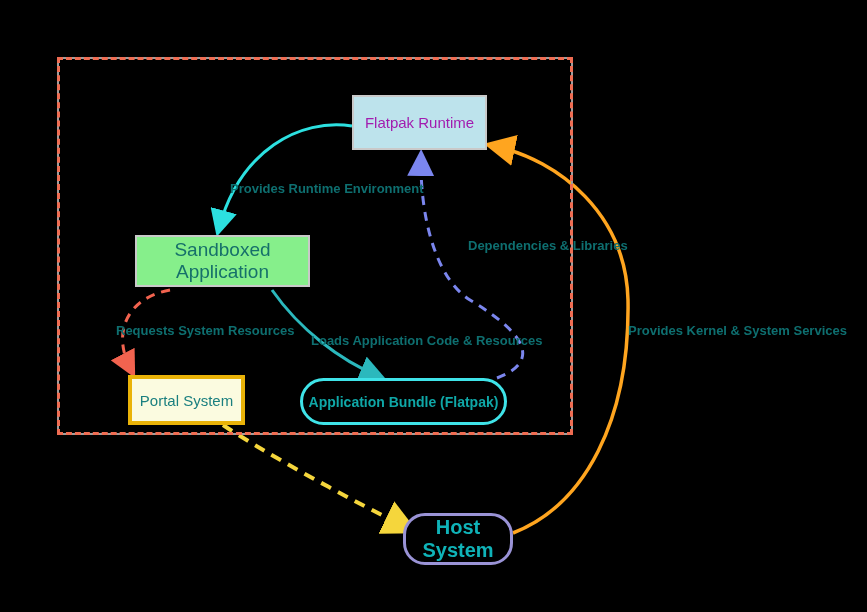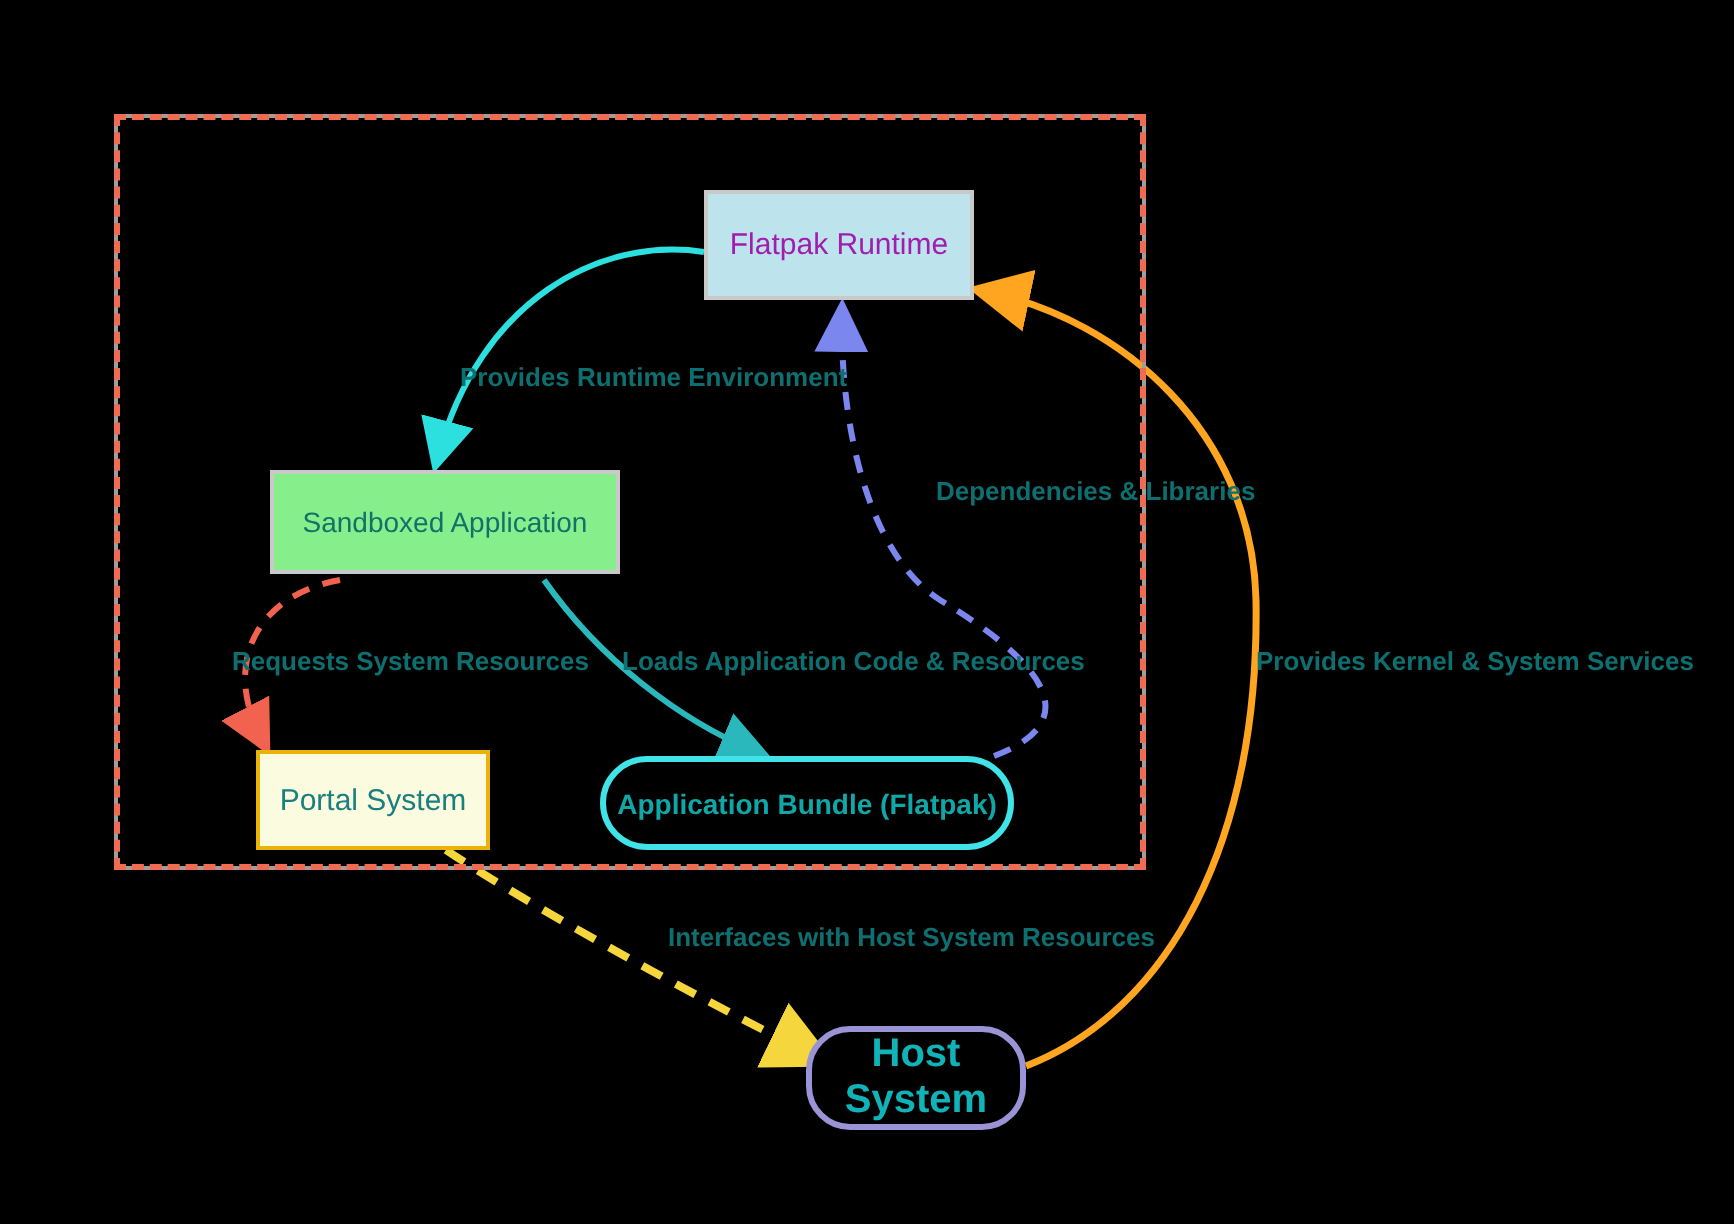--- a/index.html
+++ b/index.html
@@ -13,25 +13,25 @@
   .node .lbl{display:block;width:100%;}
 
   
   #n-runtime{left:352px;top:95px;width:135px;height:55px;
      background:#bde3ec;border:2px solid #c9c9c9;}
   #n-runtime .lbl{color:#a21caf;font-size:15px;}
 
   
   #n-sandbox{left:135px;top:235px;width:175px;height:52px;
      background:#86ef8b;border:2px solid #c9c9c9;}
-  #n-sandbox .lbl{color:#16706a;font-size:14px;}
+  #n-sandbox .lbl{color:#16706a;font-size:19px;}
 
   
   #n-portal{left:128px;top:375px;width:117px;height:50px;
-     background:#fbfbe0;border:2px solid #eab308;justify-content:flex-end;}
+     background:#fbfbe0;border:4px solid #eab308;justify-content:flex-end;}
   #n-portal .lbl{color:#1a7f7f;font-size:15px;}
 
   
   #n-bundle{left:300px;top:378px;width:207px;height:47px;
      background:#000;border:3px solid #3fe3e8;border-radius:26px;justify-content:flex-end;}
   #n-bundle .lbl{color:#0fa7a7;font-size:14px;font-weight:bold;}
 
   
   #n-host{left:403px;top:513px;width:110px;height:52px;
      background:#000;border:3px solid #9a93d6;border-radius:22px;}
@@ -108,19 +108,18 @@
   <div class="node" id="n-host">
     <span class="lbl">Host System</span>
   </div>
 
   <div class="edge-label" style="left:230px;top:181px;">Provides Runtime Environment</div>
 
   <div class="edge-label" style="left:468px;top:238px;">Dependencies &amp; Libraries</div>
 
   <div class="edge-label" style="left:116px;top:323px;">Requests System Resources</div>
 
-  <div class="edge-label" style="left:311px;top:323px;">Loads Application Code &amp; Resources</div>
+  <div class="edge-label" style="left:311px;top:333px;">Loads Application Code &amp; Resources</div>
 
   <div class="edge-label" style="left:628px;top:323px;">Provides Kernel &amp; System Services</div>
 
-  <div class="edge-label" style="left:334px;top:461px;">Interfaces with Host System Resources</div>
 
 </div>
 
 </body></html>

